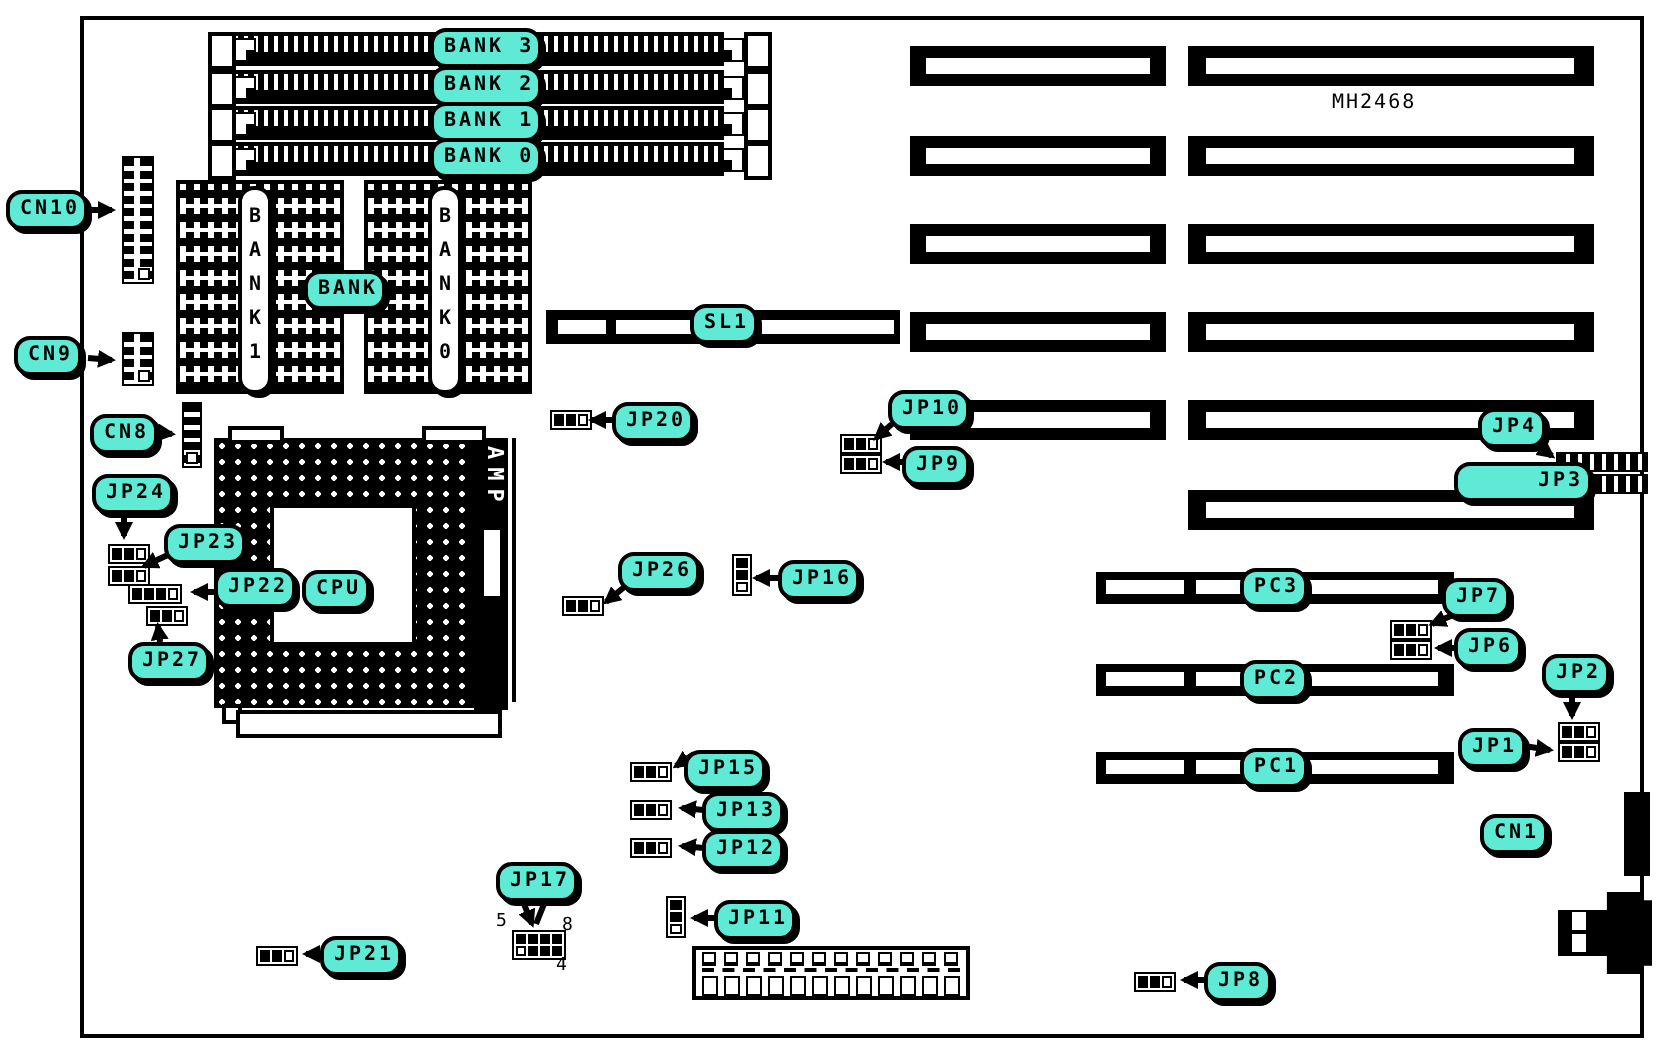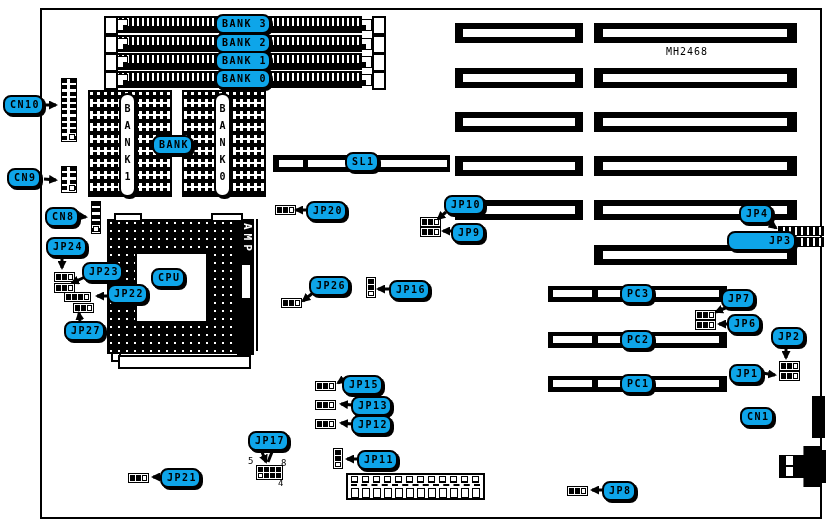--- a/index.html
+++ b/index.html
@@ -2,21 +2,21 @@
 <html><head>
 <meta charset="utf-8">
 <style>
   html,body{margin:0;padding:0;background:#fff;}
   .stage{position:relative;width:829px;height:527px;background:#fff;overflow:hidden;
          font-family:"DejaVu Sans Mono",monospace;}
   .abs{position:absolute;}
   
   .board{left:40px;top:8px;width:778px;height:507px;border:2px solid #000;z-index:5;}
   
-  .lbl{position:absolute;z-index:30;background:#0ea5e9;border:2px solid #000;border-radius:8px;
+  .lbl{position:absolute;z-index:30;background:#5eead4;border:2px solid #000;border-radius:8px;
        box-shadow:2px 2px 0 #000;font-weight:bold;font-size:10px;line-height:12px;
        letter-spacing:1.5px;padding:2px 2px 2px 5px;white-space:nowrap;color:#000;}
   
   .simm-bar{position:absolute;z-index:10;height:17px;background-color:#000;
     background-image:linear-gradient(180deg,#000 0 2px,rgba(0,0,0,0) 2px 10px,#000 10px 100%),
                      repeating-linear-gradient(90deg,#fff 0 2px,#000 2px 5px);}
   .endbox{position:absolute;z-index:11;width:10px;height:15px;background:#fff;border:2px solid #000;}
   .latch{position:absolute;z-index:12;width:9px;height:10px;background:#fff;border:1px solid #000;}
   .latch i{position:absolute;display:block;width:4px;height:5px;background:#000;right:0;bottom:0;}
   .latch.rt i{right:auto;left:0;}
@@ -141,21 +141,21 @@
     <div class="pinopen" style="left:1px;bottom:1px;width:4px;height:4px;"></div>
   </div>
   <div class="lbl" style="left:3px;top:95px;">CN10</div>
   <div class="lbl" style="left:7px;top:168px;">CN9</div>
   <div class="lbl" style="left:45px;top:207px;">CN8</div>
 
   <div class="whitebox" style="left:114px;top:213px;width:24px;height:5px;"></div>
   <div class="whitebox" style="left:211px;top:213px;width:28px;height:5px;"></div>
   <div class="cpu-socket" style="left:107px;top:219px;width:131px;height:135px;"></div>
   <div class="whitebox" style="left:135px;top:252px;width:69px;height:67px;"></div>
-  <div class="lbl" style="left:151px;top:268px;text-align:right;">CPU</div>
+  <div class="lbl" style="left:151px;top:285px;text-align:right;">CPU</div>
   <div class="whitebox" style="left:111px;top:352px;width:6px;height:6px;"></div>
   <div class="whitebox" style="left:118px;top:355px;width:129px;height:10px;"></div>
   <div class="amp" style="left:237px;top:219px;width:17px;height:132px;">AMP</div>
   <div class="amp-slot" style="left:241px;top:264px;width:8px;height:33px;"></div>
   <div class="abs" style="left:256px;top:219px;width:2px;height:132px;background:#000;z-index:11;"></div>
 
   <div class="slot" style="left:273px;top:155px;width:177px;height:17px;">
     <div class="in" style="left:6px;top:5px;width:24px;height:7px;"></div>
     <div class="in" style="left:35px;top:5px;width:38px;height:7px;"></div>
     <div class="in" style="left:106px;top:5px;width:68px;height:7px;"></div>

